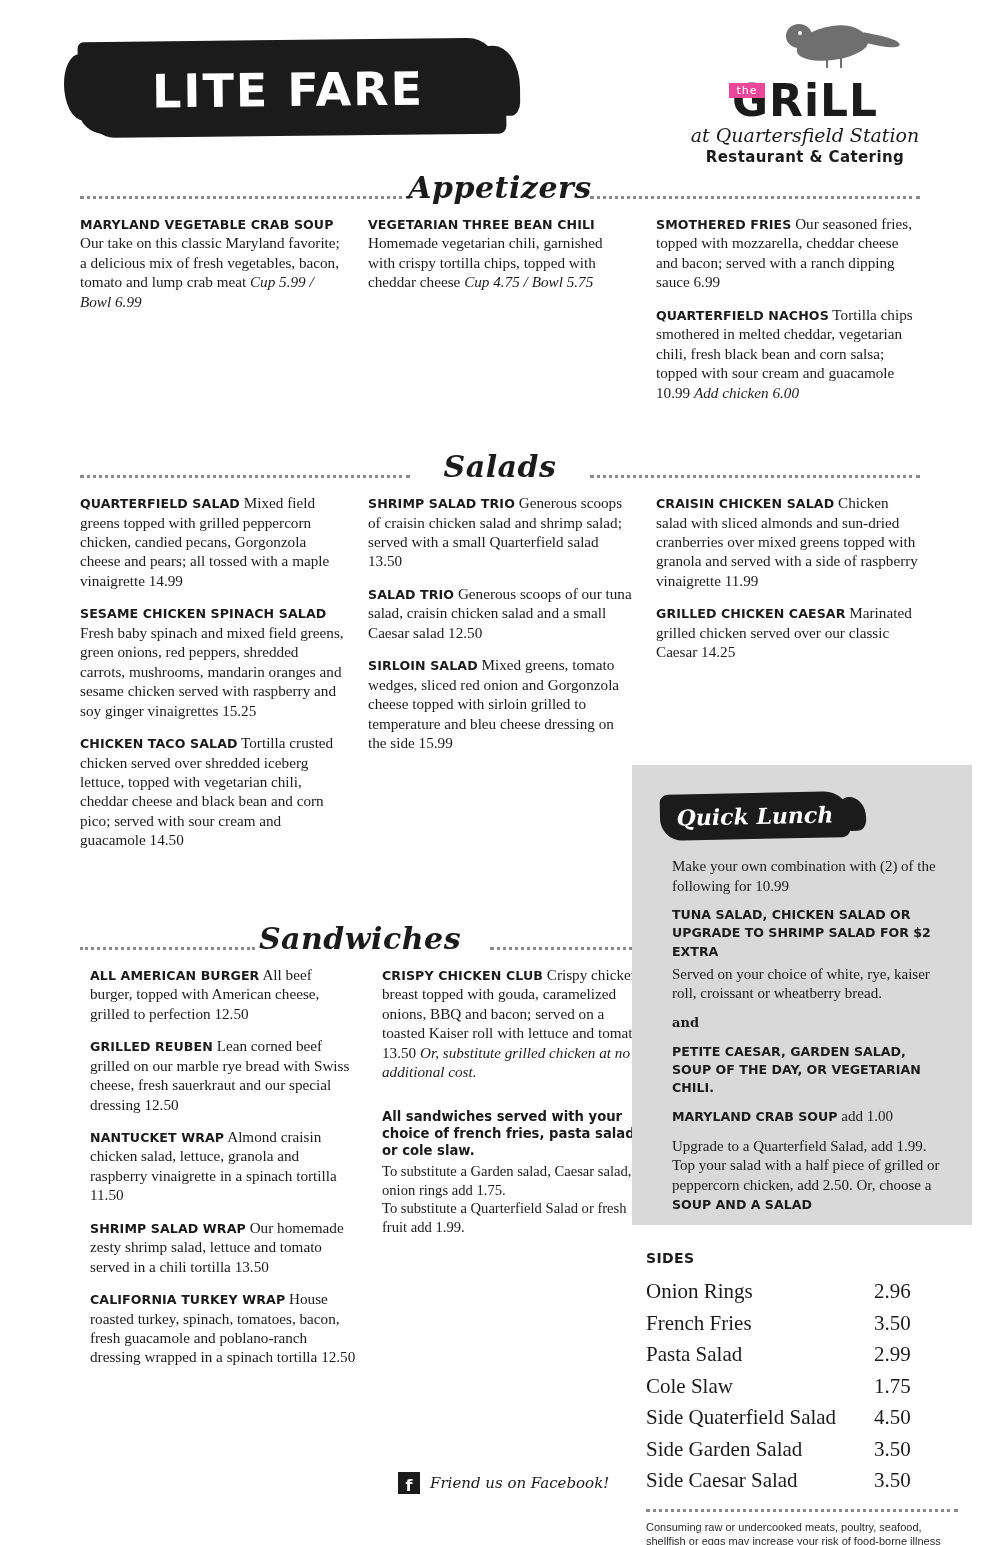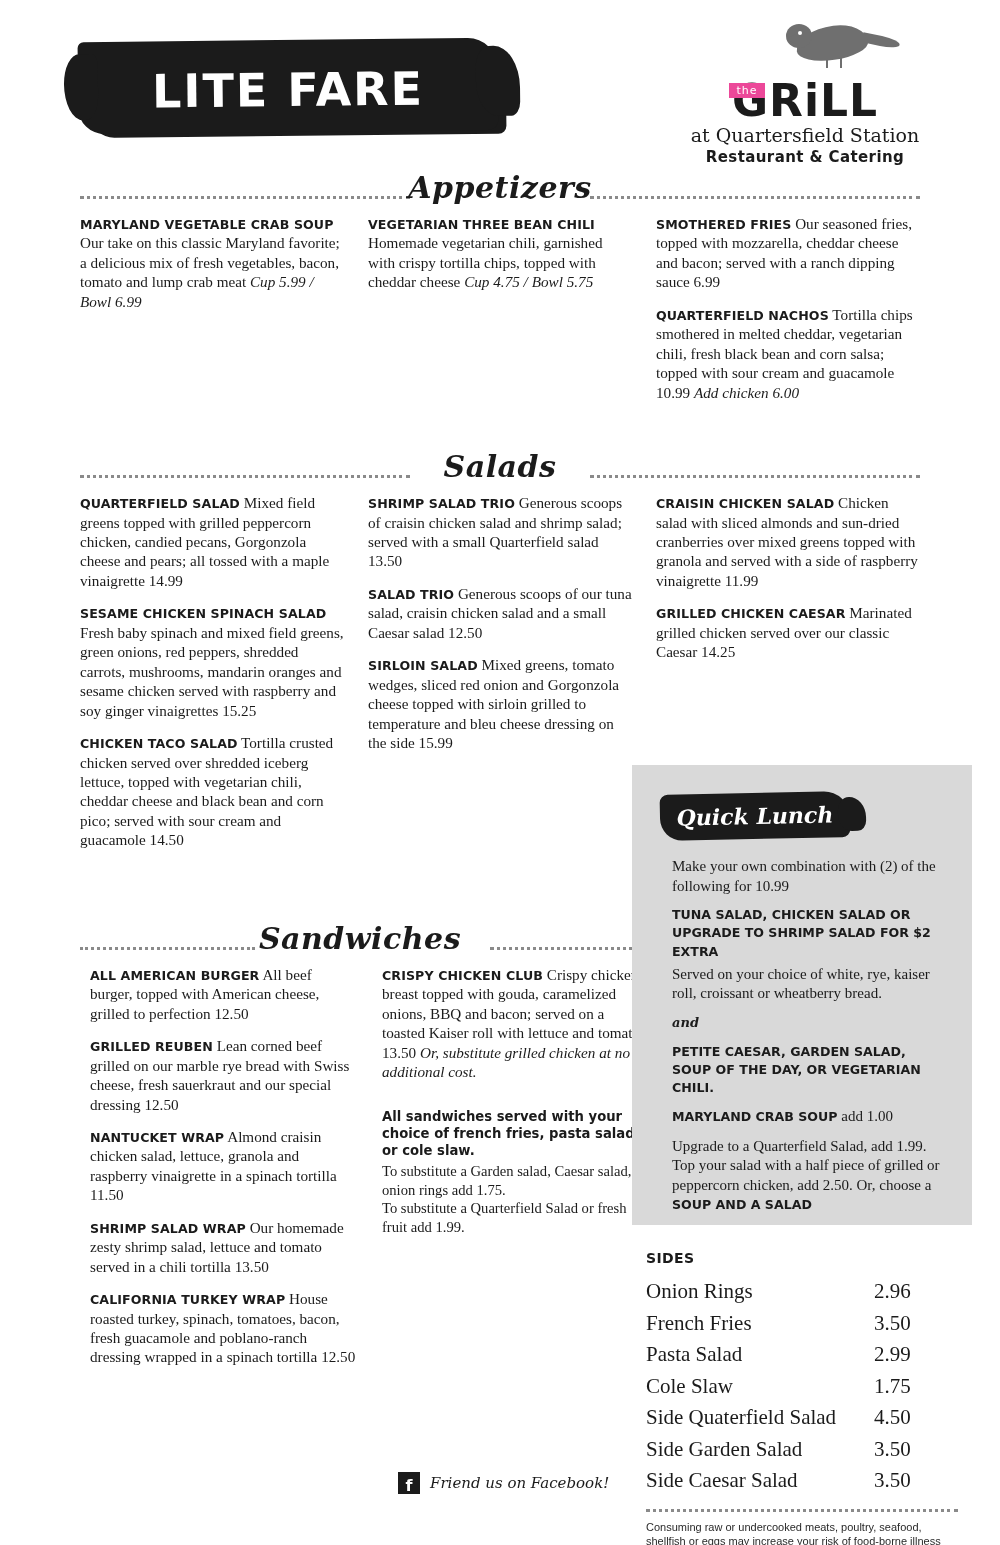--- a/index.html
+++ b/index.html
@@ -64,21 +64,21 @@
   .bird-leg.b { right:92px; }
   .logo-the {
     display:inline-block; background:#ec4899; color:#fff;
     font-family:"DejaVu Sans", sans-serif; font-size:11px; padding:1px 7px;
     position:relative; top:10px; left:-58px; letter-spacing:1px;
   }
   .logo-grill {
     font-family:"DejaVu Sans", sans-serif; font-weight:bold; font-size:44px;
     letter-spacing:1px; line-height:0.95; margin-top:-8px;
   }
-  .logo-sub1 { font-family:"DejaVu Serif", serif; font-size:19px; margin-top:2px; }
+  .logo-sub1 { font-family:"DejaVu Serif", serif; font-style:italic; font-size:19px; margin-top:2px; }
   .logo-sub2 { font-family:"DejaVu Sans", sans-serif; font-weight:bold; font-size:15px; letter-spacing:0.4px; margin-top:2px; }
 
   
   .section-head { position:relative; height:44px; margin:0 80px; }
   .section-head .dots-l, .section-head .dots-r {
     position:absolute; top:26px; height:3px;
     border-top:3px dotted #8a8a8a;
   }
   .section-head .label {
     position:absolute; left:0; right:0; top:0; text-align:center;
@@ -112,21 +112,21 @@
   }
   .quick-title {
     position:absolute; left:28px; top:32px; width:190px; height:38px;
     display:flex; align-items:center; justify-content:center;
     color:#fff; font-family:"DejaVu Serif", serif; font-style:italic; font-weight:bold;
     font-size:22px; transform:rotate(-1.2deg); z-index:2;
   }
   .quick-body { position:absolute; left:28px; top:92px; right:24px; font-size:15px; line-height:1.3; }
   .quick-body p { margin:0 0 10px 12px; }
   .bold-sans { font-family:"DejaVu Sans", sans-serif; font-weight:bold; font-size:12.6px; line-height:1.45; }
-  .ital { font-style:italic; }
+  .ital { }
 
   
   .sides { position:absolute; right:28px; top:1250px; width:340px; }
   .sides h3 { font-family:"DejaVu Sans", sans-serif; font-weight:bold; font-size:14px; margin:0 0 10px 14px; letter-spacing:0.4px; }
   .side-row { display:flex; justify-content:space-between; font-size:21px; line-height:1.5; padding:0 58px 0 14px; }
   .side-row .price { min-width:40px; text-align:left; }
   .dots-line { margin:12px 14px 8px 14px; border-top:3px dotted #8a8a8a; height:0; }
   .disclaimer { font-family:Liberation Sans, sans-serif; font-size:11px; line-height:1.35; margin:0 14px; color:#2a2a2a; }
 
   

